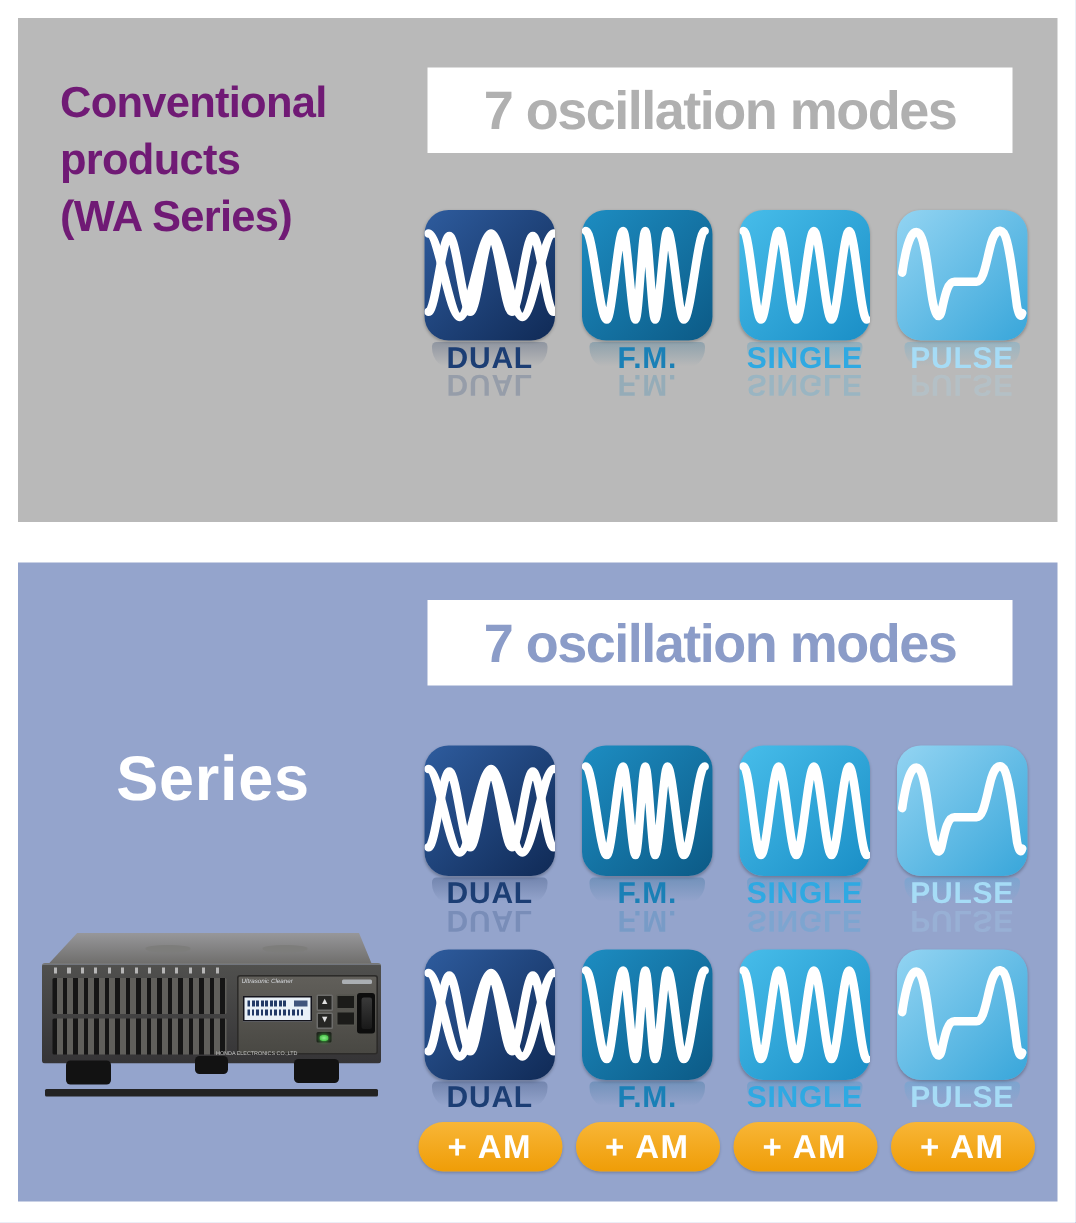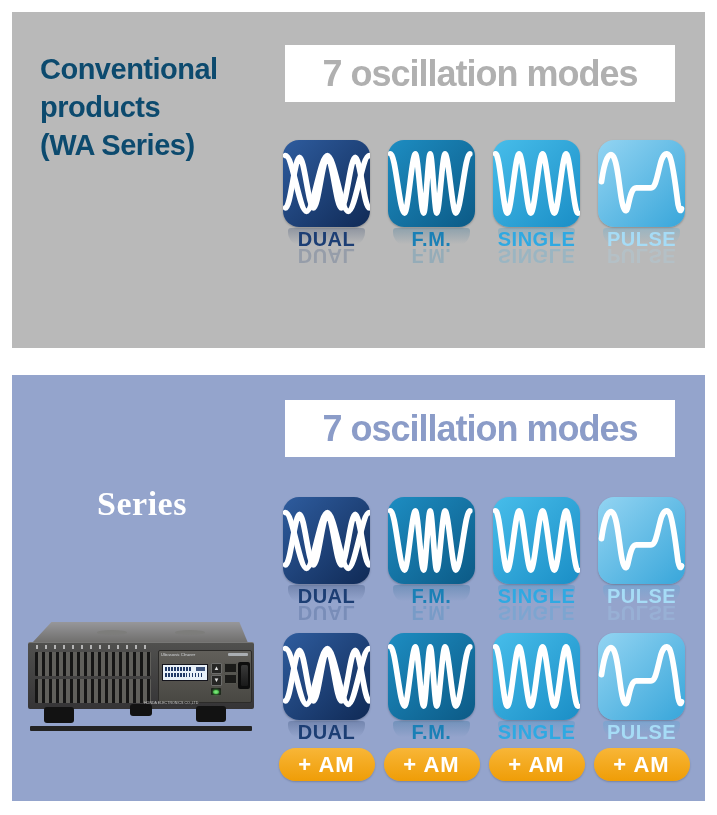--- a/index.html
+++ b/index.html
@@ -11,25 +11,25 @@
   #top-panel{top:12px;height:336px;}
   #bottom-panel{top:375px;height:426px;}
 
   
   .header-box{position:absolute;left:273px;top:33px;width:390px;height:57px;background:#ffffff;
     display:flex;align-items:center;justify-content:center;}
   #bottom-panel .header-box{top:25px;}
   .header-text{font-size:36px;font-weight:bold;letter-spacing:-1px;}
 
   
-  .conv-title{position:absolute;left:28px;top:38px;color:#0c4a6e;font-size:29px;font-weight:bold;
+  .conv-title{position:absolute;left:28px;top:38px;color:#701a75;font-size:29px;font-weight:bold;
     line-height:38px;letter-spacing:-0.5px;}
   .wg-block{position:absolute;left:30px;top:96px;width:200px;text-align:center;color:#ffffff;}
   .wg-main{font-size:64px;font-weight:bold;line-height:64px;letter-spacing:1px;}
-  .wg-sub{font-size:34px;font-weight:bold;margin-top:14px;letter-spacing:0.5px;font-family:Liberation Serif, serif;}
+  .wg-sub{font-size:42px;font-weight:bold;margin-top:24px;letter-spacing:0.5px;}
 
   
   .mode-row{position:absolute;left:271px;display:flex;gap:18px;justify-content:flex-end;}
   #top-row{top:128px;}
   #wg-row-1{top:122px;}
   #wg-row-2{top:258px;}
   .mode-cell{width:87px;display:flex;flex-direction:column;align-items:center;}
   .tile{width:87px;height:87px;border-radius:16px;box-shadow:0 1px 2px rgba(0,0,0,0.25);}
   .tile svg{width:100%;height:100%;display:block;}
   .refzone{position:relative;width:87px;min-height:24px;text-align:center;margin-top:1px;}

